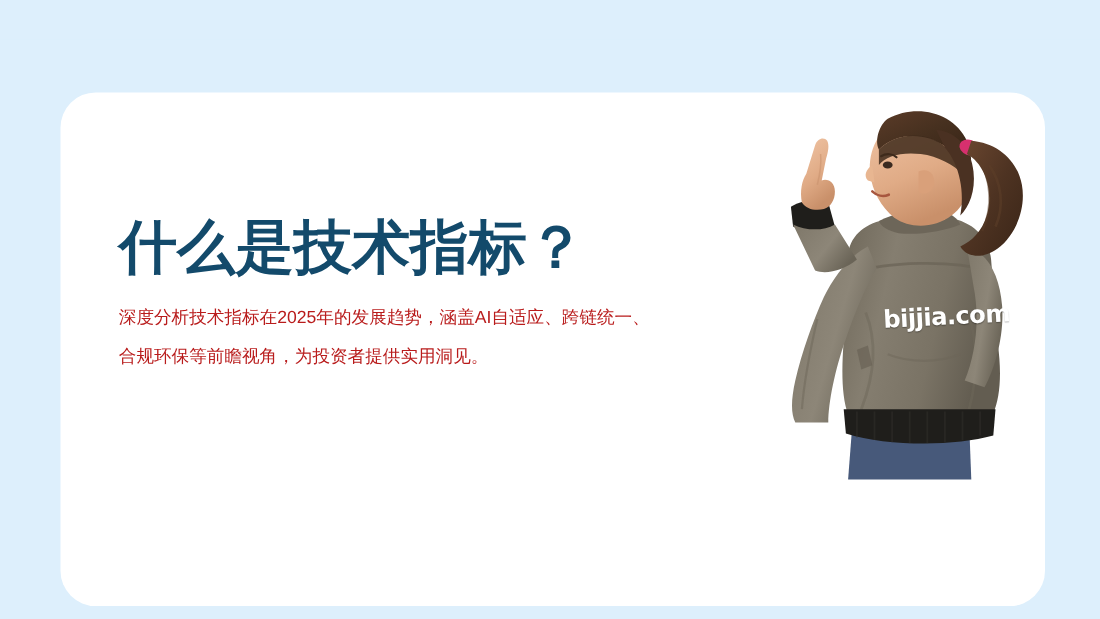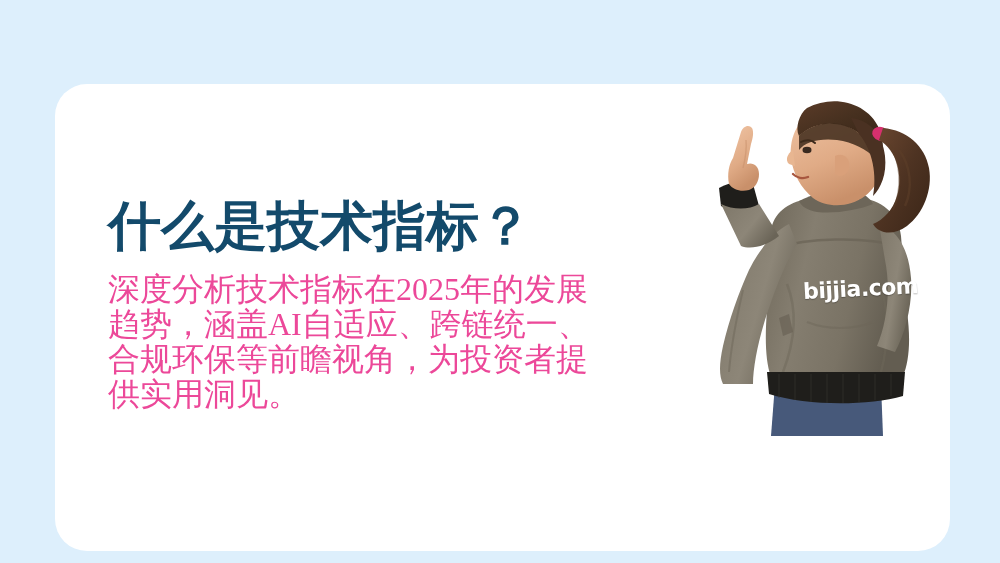--- a/index.html
+++ b/index.html
@@ -46,26 +46,25 @@
     line-height: 60px;
     font-weight: 700;
     color: #134a6b;
     letter-spacing: 0px;
     word-break: break-all;
   }
 
   .slide-subtitle {
     margin: 0;
     margin-top: 16px;
-    font-size: 32px;
+    font-size: 16px;
     line-height: 35px;
     font-weight: 500;
-    color: #ec4899;
+    color: #b91c1c;
     word-break: break-all;
-    font-family: Liberation Serif, serif;
   }
 
   
   .photo {
     position: absolute;
     left: 612px;
     top: 0px;
     width: 340px;
     height: 467px;
   }

